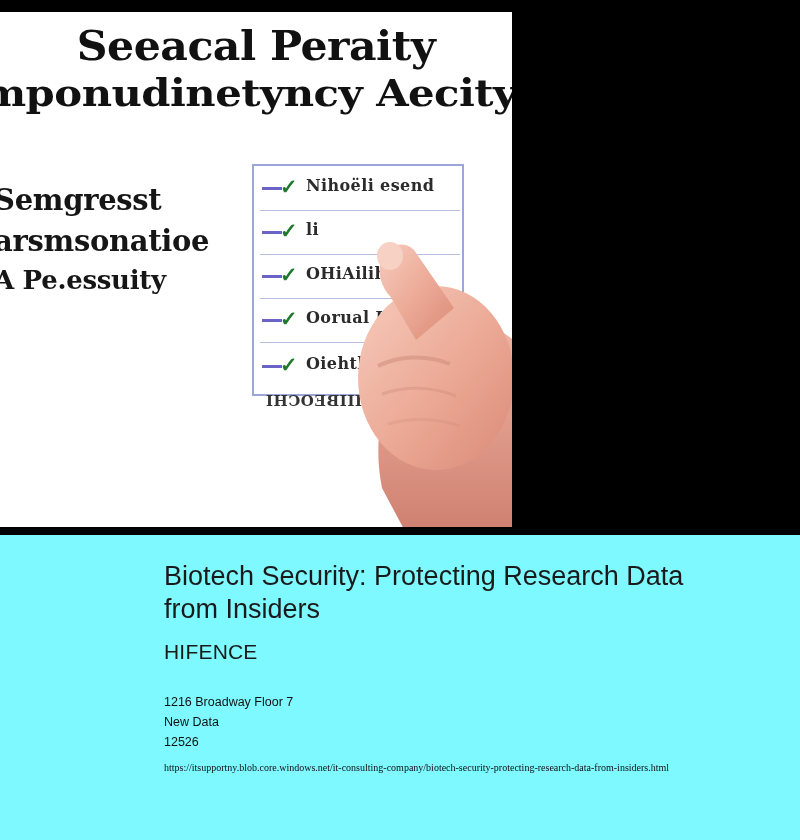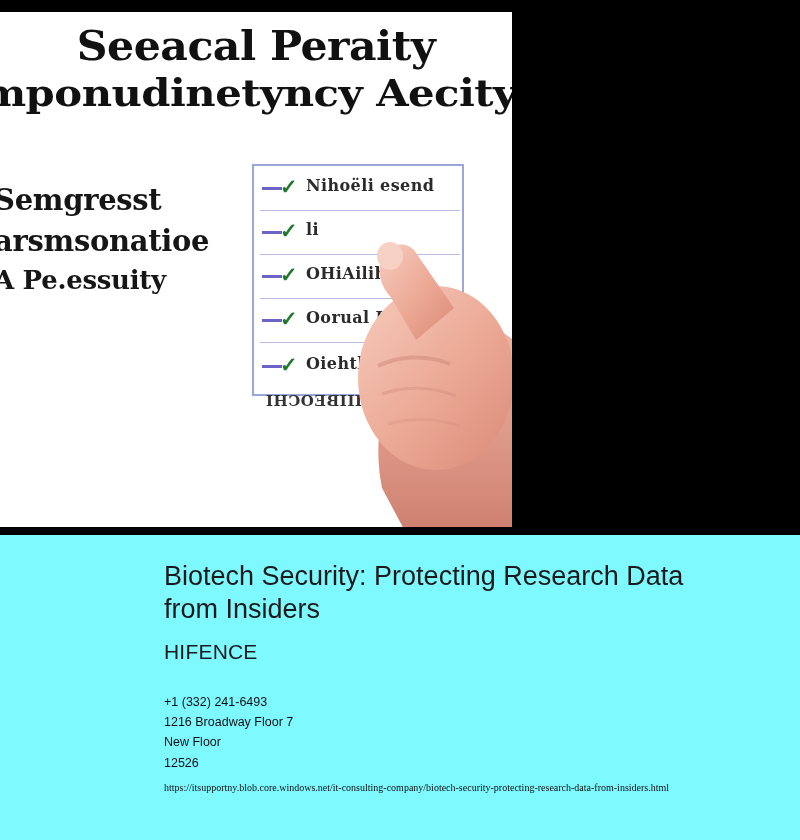--- a/index.html
+++ b/index.html
@@ -281,20 +281,19 @@
     </svg>
 
   </div>
 </div>
 
 <div class="info-card">
   <div class="info-inner">
     <h1 class="doc-title">Biotech Security: Protecting Research Data from Insiders</h1>
     <div class="doc-brand">HIFENCE</div>
     <div class="contact-block">
-      <div>+1 (332) 241-6493</div>
       <div>1216 Broadway Floor 7</div>
-      <div>New Floor</div>
+      <div>New Data</div>
       <div>12526</div>
     </div>
     <div class="doc-url">https://itsupportny.blob.core.windows.net/it-consulting-company/biotech-security-protecting-research-data-from-insiders.html</div>
   </div>
 </div>
 
 </body></html>

